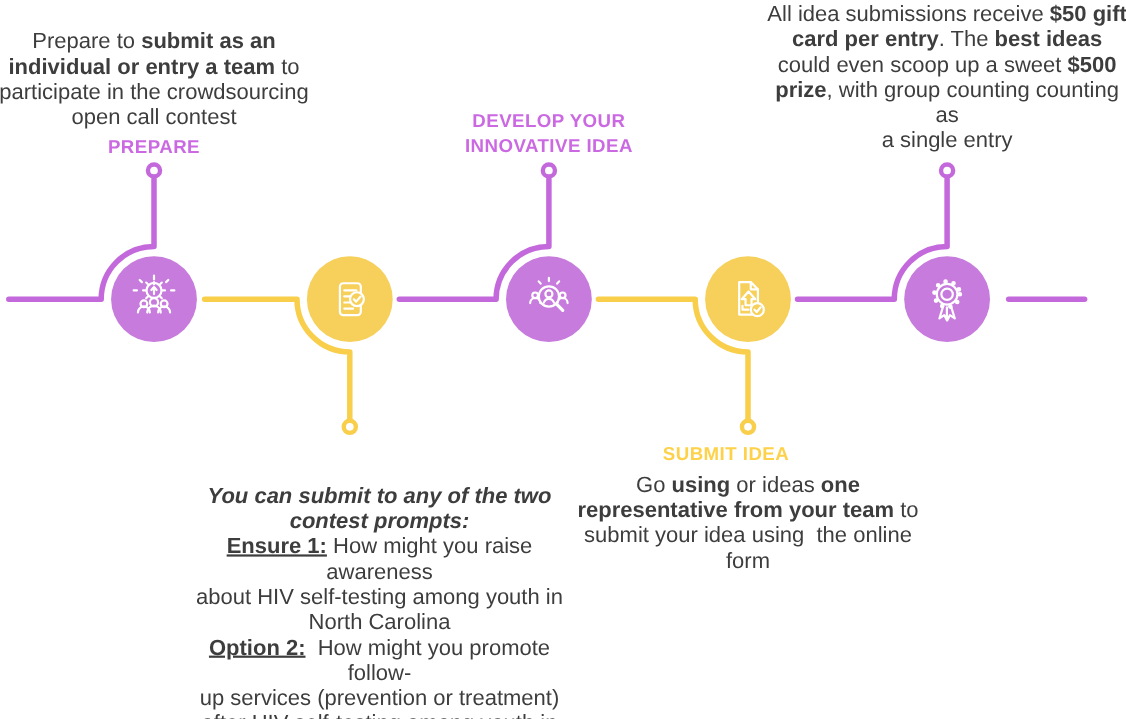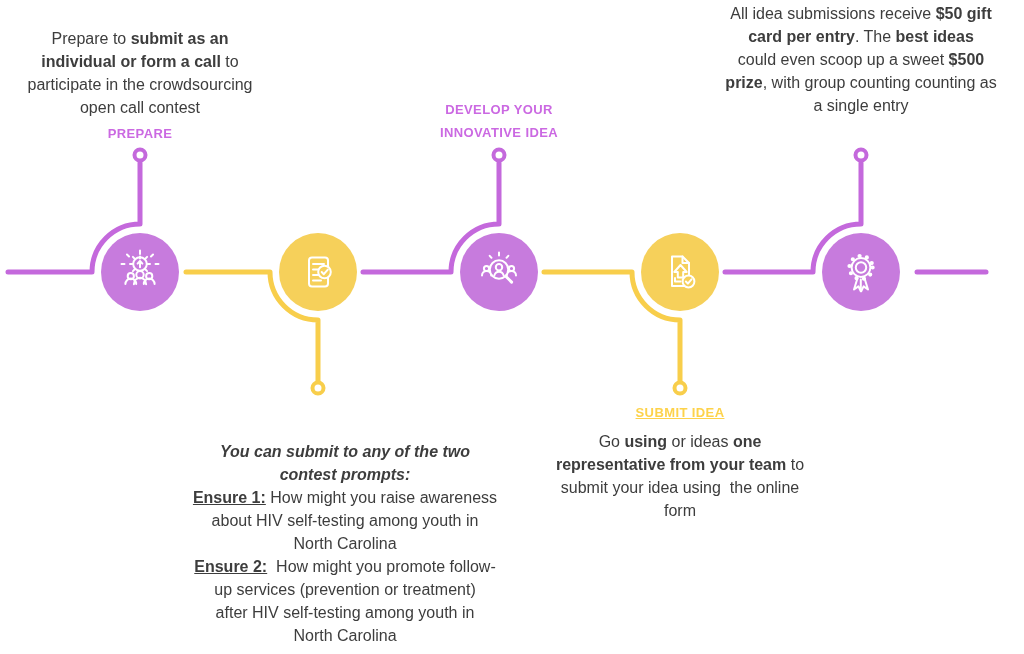--- a/index.html
+++ b/index.html
@@ -6,29 +6,29 @@
   body{
     width:1024px;height:654px;position:relative;overflow:hidden;
     background:#ffffff;
     font-family:"Liberation Sans", sans-serif;
     color:var(--text, #3d3d3d);
   }
   .canvas{position:absolute;inset:0;}
   
   .desc{
     position:absolute;
-    font-size:16px;line-height:23px;
+    font-size:20px;line-height:23px;
     white-space:pre-wrap;
     color:var(--text,#3d3d3d);
   }
   .desc.center{text-align:center;}
   .desc.left{text-align:center;}
   .step-label{
     position:absolute;
-    font-size:13px;line-height:23px;font-weight:700;
+    font-size:17px;line-height:23px;font-weight:700;
     letter-spacing:.4px;
     text-align:center;white-space:pre-wrap;
   }
   .step-label.purple{color:var(--purple-label,#cb69e2);}
   .step-label.yellow{color:var(--yellow-label,#fed34c);}
   .seg-n{font-weight:400;}
   .seg-b{font-weight:700;}
   .seg-bu{font-weight:700;text-decoration:underline;}
   .seg-bi{font-weight:700;font-style:italic;}
   
@@ -137,39 +137,39 @@
       <g class="ic">
         <circle cx="24" cy="19.5" r="9.4"></circle>
         <circle cx="24" cy="19.5" r="5.2"></circle>
         <path d="M20.4 30.5 L17 41.5 L21.4 38.4 L23.8 43.2 L23.8 31.5"></path>
         <path d="M27.6 30.5 L31 41.5 L26.6 38.4 L24.2 43.2"></path>
       </g>
     </svg>
   </div>
 
   <div class="desc center" style="left:-10px;top:27px;width:300px;"><span class="seg-n">Prepare to </span><span class="seg-b">submit as an
-individual or form a call</span><span class="seg-n"> to
+individual or entry a team</span><span class="seg-n"> to
 participate in the crowdsourcing
 open call contest</span></div>
   <div class="step-label purple" style="left:-10px;top:122px;width:300px;">PREPARE</div>
 
   <div class="desc left" style="left:170px;top:440px;width:350px;"><span class="seg-bi">You can submit to any of the two
 contest prompts:</span><span class="seg-n">
 </span><span class="seg-bu">Ensure 1:</span><span class="seg-n"> How might you raise awareness
 about HIV self-testing among youth in
 North Carolina
-</span><span class="seg-bu">Ensure 2:</span><span class="seg-n">  How might you promote follow-
+</span><span class="seg-bu">Option 2:</span><span class="seg-n">  How might you promote follow-
 up services (prevention or treatment)
 after HIV self-testing among youth in
 North Carolina</span></div>
 
   <div class="step-label purple" style="left:349px;top:98px;width:300px;">DEVELOP YOUR
 INNOVATIVE IDEA</div>
 
-  <div class="step-label yellow" style="left:560px;top:401px;width:240px;text-decoration:underline;">SUBMIT IDEA</div>
+  <div class="step-label yellow" style="left:540px;top:401px;width:240px;">SUBMIT IDEA</div>
   <div class="desc center" style="left:520px;top:430px;width:320px;"><span class="seg-n">Go </span><span class="seg-b">using</span><span class="seg-n"> or ideas </span><span class="seg-b">one
 representative from your team</span><span class="seg-n"> to
 submit your idea using  the online
 form</span></div>
 
   <div class="desc center" style="left:697px;top:2px;width:328px;"><span class="seg-n">All idea submissions receive </span><span class="seg-b">$50 gift
 card per entry</span><span class="seg-n">. The </span><span class="seg-b">best ideas</span><span class="seg-n">
 could even scoop up a sweet </span><span class="seg-b">$500
 prize</span><span class="seg-n">, with group counting counting as
 a single entry</span></div>

